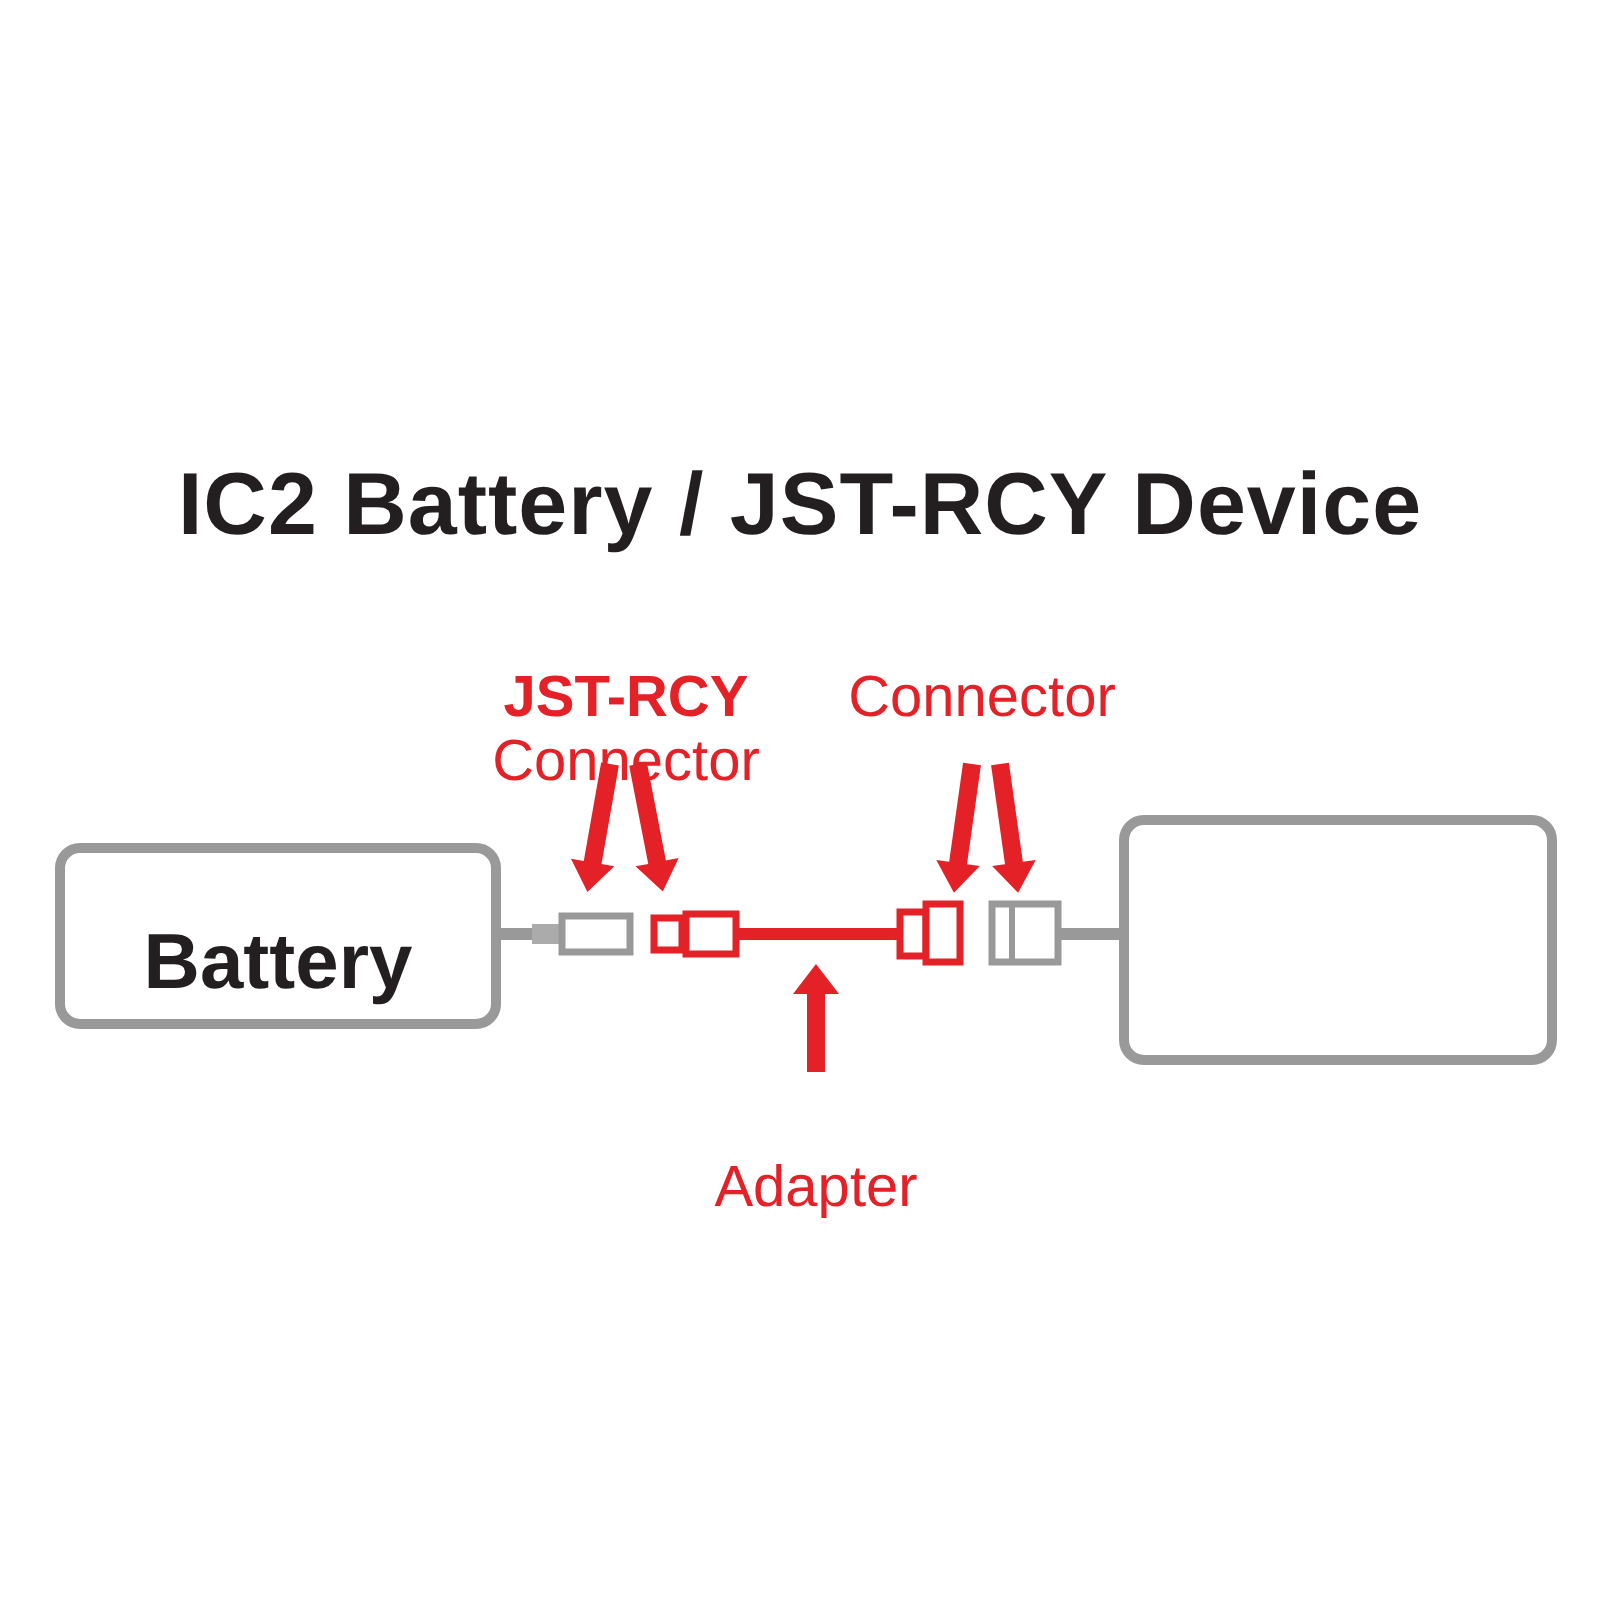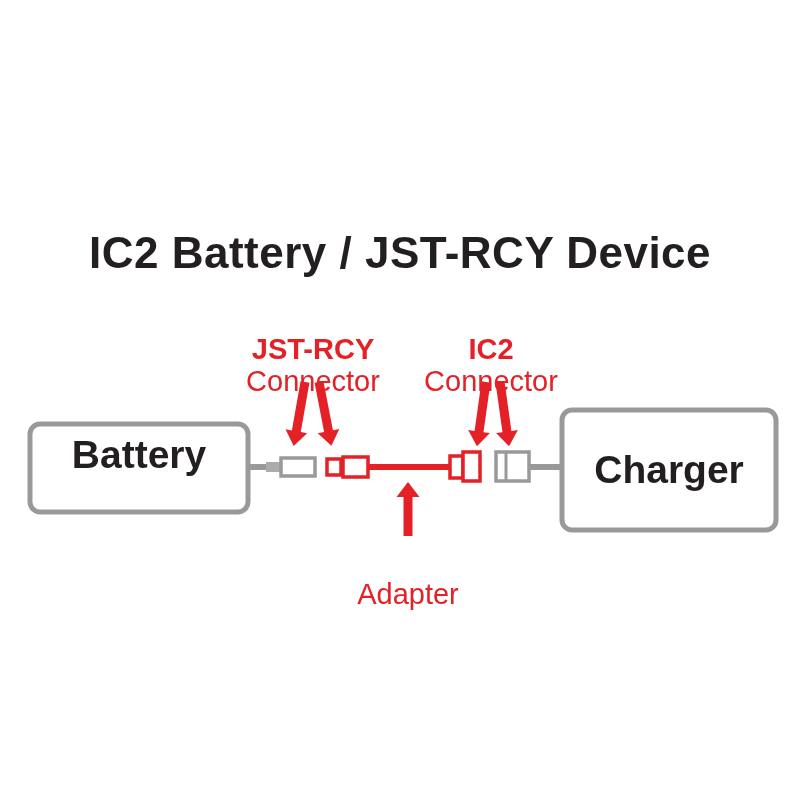--- a/index.html
+++ b/index.html
@@ -74,21 +74,20 @@
 <div class="canvas">
 
   <div class="title">IC2 Battery / JST-RCY Device</div>
 
   <div class="conn-label" style="left:313px;">
     <div class="name">JST-RCY</div>
     <div class="type">Connector</div>
   </div>
 
   <div class="conn-label" style="left:491px;">
-    <div class="name">IC2</div>
     <div class="type">Connector</div>
   </div>
 
   <svg class="diagram" viewBox="0 0 800 800" aria-hidden="true">
 
     <rect class="box" x="30" y="424" width="218" height="88" rx="10"></rect>
     <rect class="box" x="562" y="410" width="214" height="120" rx="10"></rect>
 
     <line class="gray-wire" x1="246" y1="467" x2="270" y2="467"></line>
     <rect class="gray-fill" x="266" y="462" width="16" height="10"></rect>
@@ -107,18 +106,17 @@
     <line class="gray-wire" x1="529" y1="467" x2="564" y2="467"></line>
 
     <polygon class="arrow" points="300.5,382 309.5,382 309.5,432 316,432 305,447 294,432 300.5,432" transform="rotate(10 305 382)"></polygon>
     <polygon class="arrow" points="314.5,382 323.5,382 323.5,432 330,432 319,447 308,432 314.5,432" transform="rotate(-11 319 382)"></polygon>
     <polygon class="arrow" points="481.5,382 490.5,382 490.5,432 497,432 486,447 475,432 481.5,432" transform="rotate(8 486 382)"></polygon>
     <polygon class="arrow" points="495.5,382 504.5,382 504.5,432 511,432 500,447 489,432 495.5,432" transform="rotate(-8 500 382)"></polygon>
 
     <polygon class="arrow" points="403.5,536 412.5,536 412.5,497 419.5,497 408,482 396.5,497 403.5,497"></polygon>
   </svg>
 
-  <div class="device-label" style="left:139px; top:455px;">Battery</div>
-  <div class="device-label" style="left:669px; top:470px;">Charger</div>
+  <div class="device-label" style="left:139px; top:482px;">Battery</div>
 
   <div class="adapter-label">Adapter</div>
 
 </div>
 
 </body></html>

